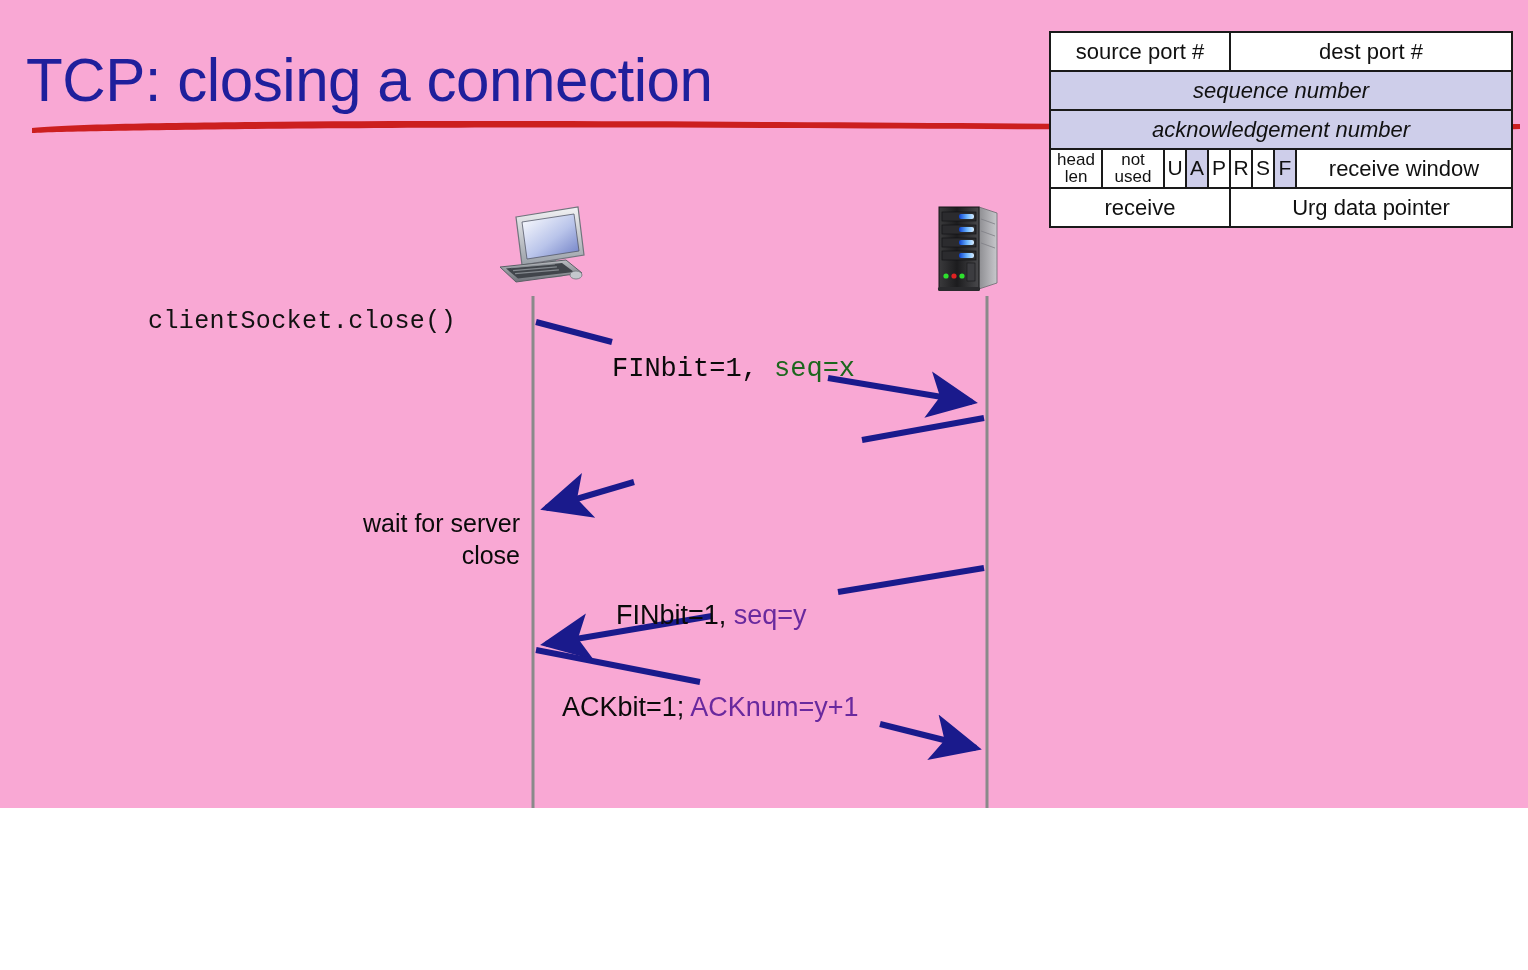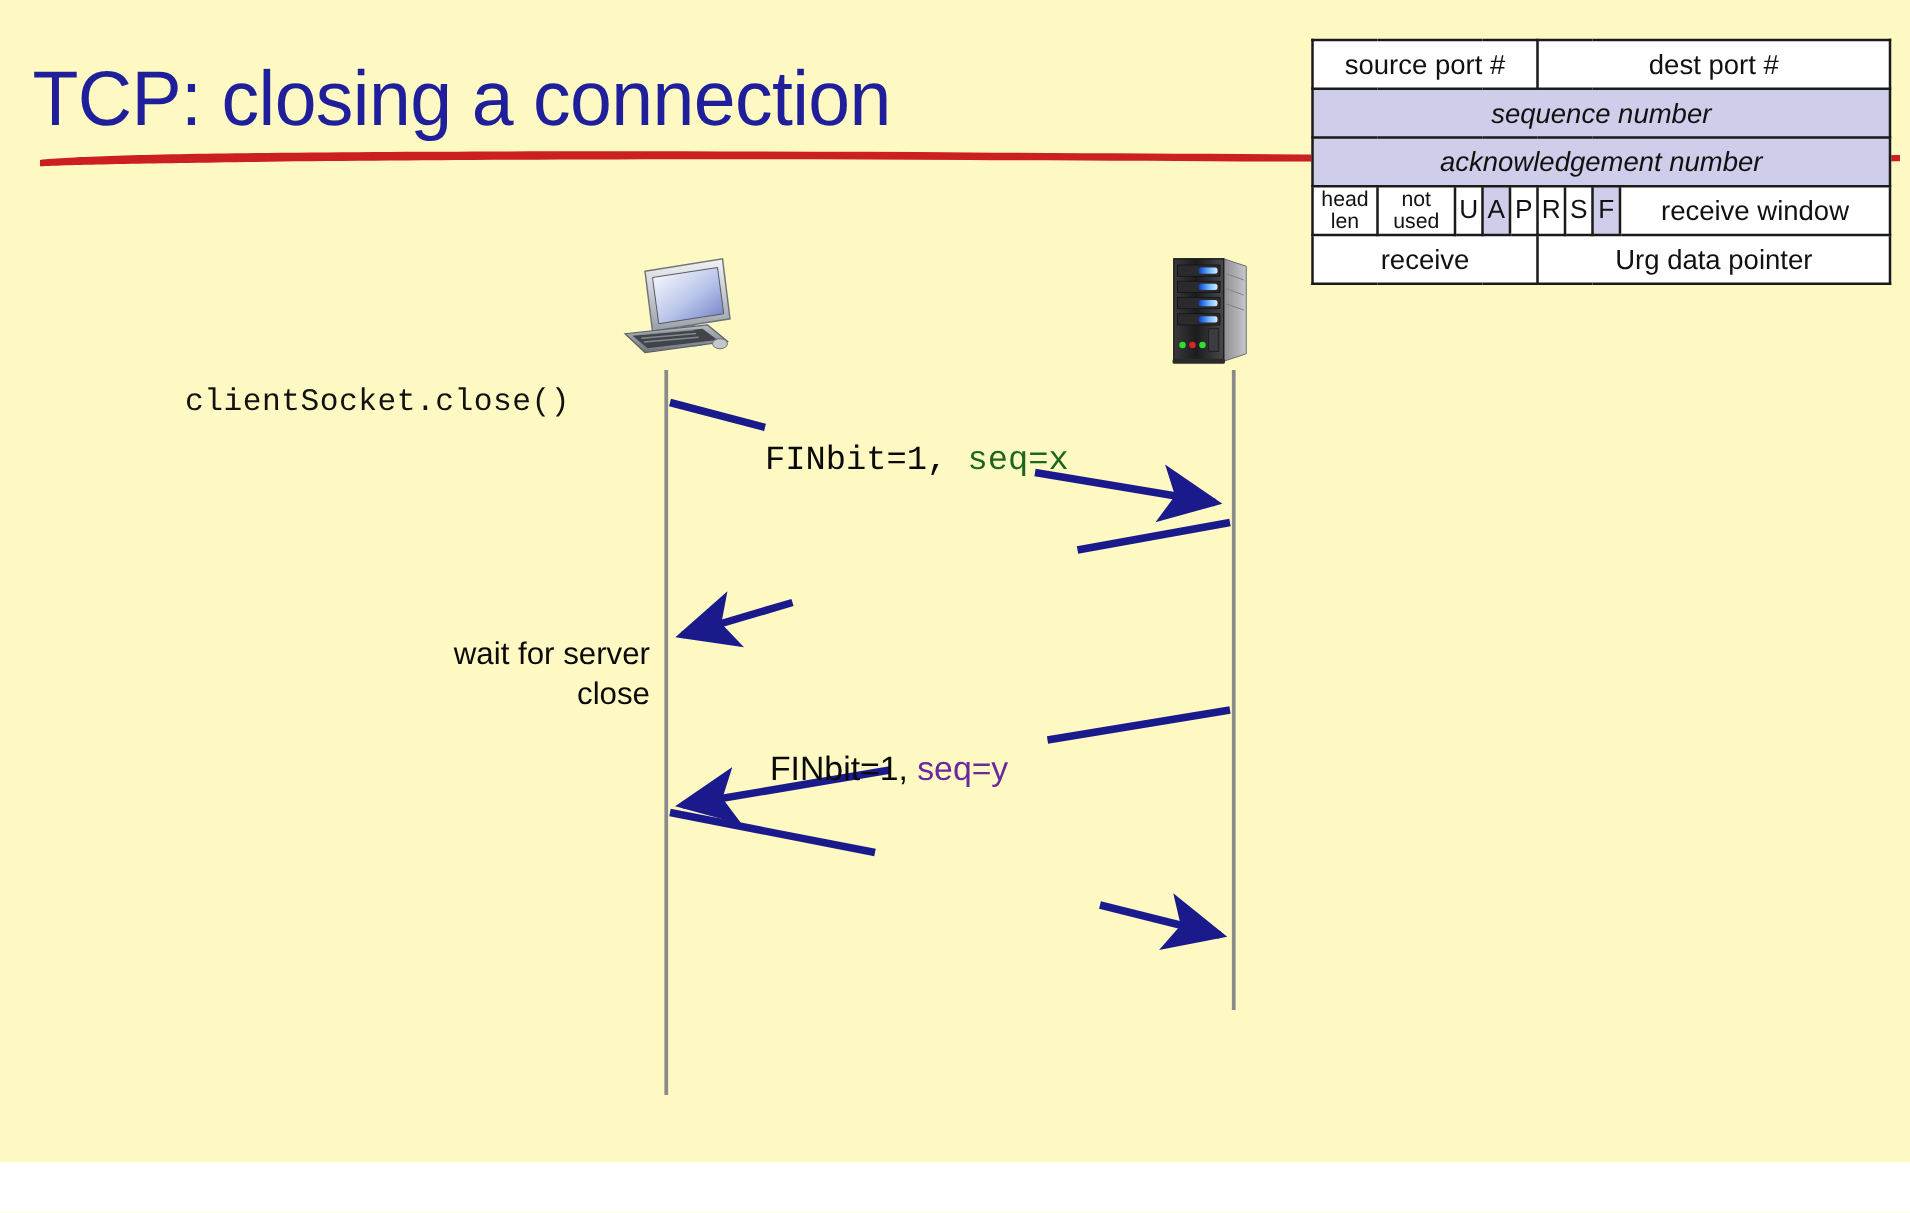--- a/index.html
+++ b/index.html
@@ -7,22 +7,22 @@
     margin: 0;
     padding: 0;
     background: #ffffff;
   }
   body {
     font-family: "Liberation Sans", sans-serif;
   }
   #slide {
     position: relative;
     width: 1528px;
-    height: 930px;
-    background: #fef9c3;
+    height: 808px;
+    background: #f9a8d4;
     overflow: hidden;
   }
 
   
   #title {
     position: absolute;
     left: 26px;
     top: 44px;
     font-family: "Liberation Sans", sans-serif;
     font-size: 62px;
@@ -295,14 +295,17 @@
 
   <div class="msg-label" style="left:612px; top:354px;font-family:Liberation Mono, monospace;">
     <span>FINbit=1, </span><span class="seq-green">seq=x</span>
   </div>
 
 
   <div class="msg-label" style="left:616px; top:600px;">
     <span>FINbit=1, </span><span class="seq-purple">seq=y</span>
   </div>
 
+  <div class="msg-label" style="left:562px; top:692px;">
+    <span>ACKbit=1; </span><span class="seq-purple">ACKnum=y+1</span>
+  </div>
 
 </div>
 
 </body></html>

